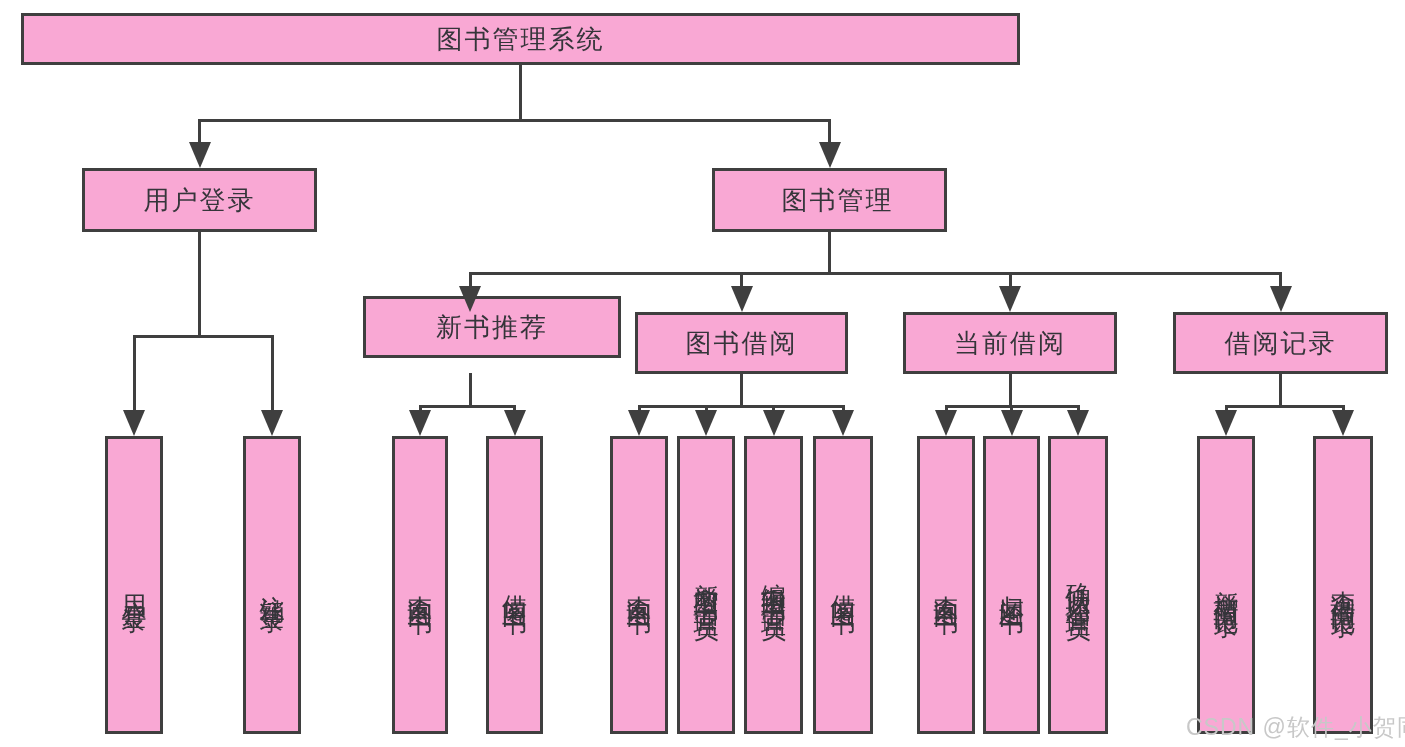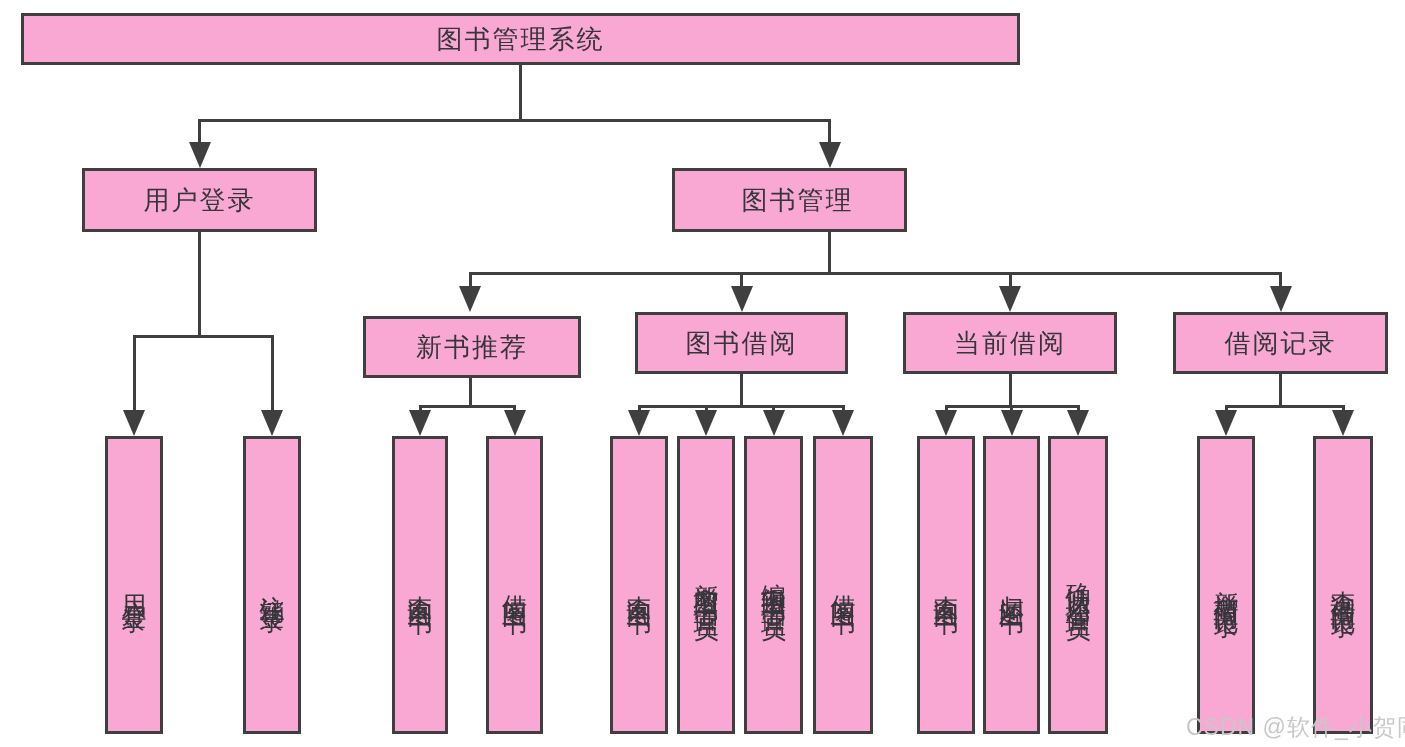--- a/index.html
+++ b/index.html
@@ -101,24 +101,24 @@
     <div class="line" style="left: 1224.5px; top: 405px; width: 3px; height: 17px;"></div>
     <div class="arrowhead" style="left: 1215px; top: 410px;"></div>
     <div class="line" style="left: 1341.5px; top: 405px; width: 3px; height: 17px;"></div>
     <div class="arrowhead" style="left: 1332px; top: 410px;"></div>
     <div class="node horizontal" style="left: 21px; top: 13px; width: 999px; height: 52px;">
       <span class="node-label">图书管理系统</span>
     </div>
     <div class="node horizontal" style="left: 82px; top: 168px; width: 235px; height: 64px;">
       <span class="node-label">用户登录</span>
     </div>
-    <div class="node horizontal" style="left: 672px; top: 168px; width: 235px; height: 64px; padding-left: 16px;">
+    <div class="node horizontal" style="left: 712px; top: 168px; width: 235px; height: 64px; padding-left: 16px;">
       <span class="node-label">图书管理</span>
     </div>
-    <div class="node horizontal" style="left: 363px; top: 316px; width: 218px; height: 62px;">
+    <div class="node horizontal" style="left: 363px; top: 296px; width: 258px; height: 62px;">
       <span class="node-label">新书推荐</span>
     </div>
     <div class="node horizontal" style="left: 635px; top: 312px; width: 213px; height: 62px;">
       <span class="node-label">图书借阅</span>
     </div>
     <div class="node horizontal" style="left: 903px; top: 312px; width: 214px; height: 62px;">
       <span class="node-label">当前借阅</span>
     </div>
     <div class="node horizontal" style="left: 1173px; top: 312px; width: 215px; height: 62px;">
       <span class="node-label">借阅记录</span>

